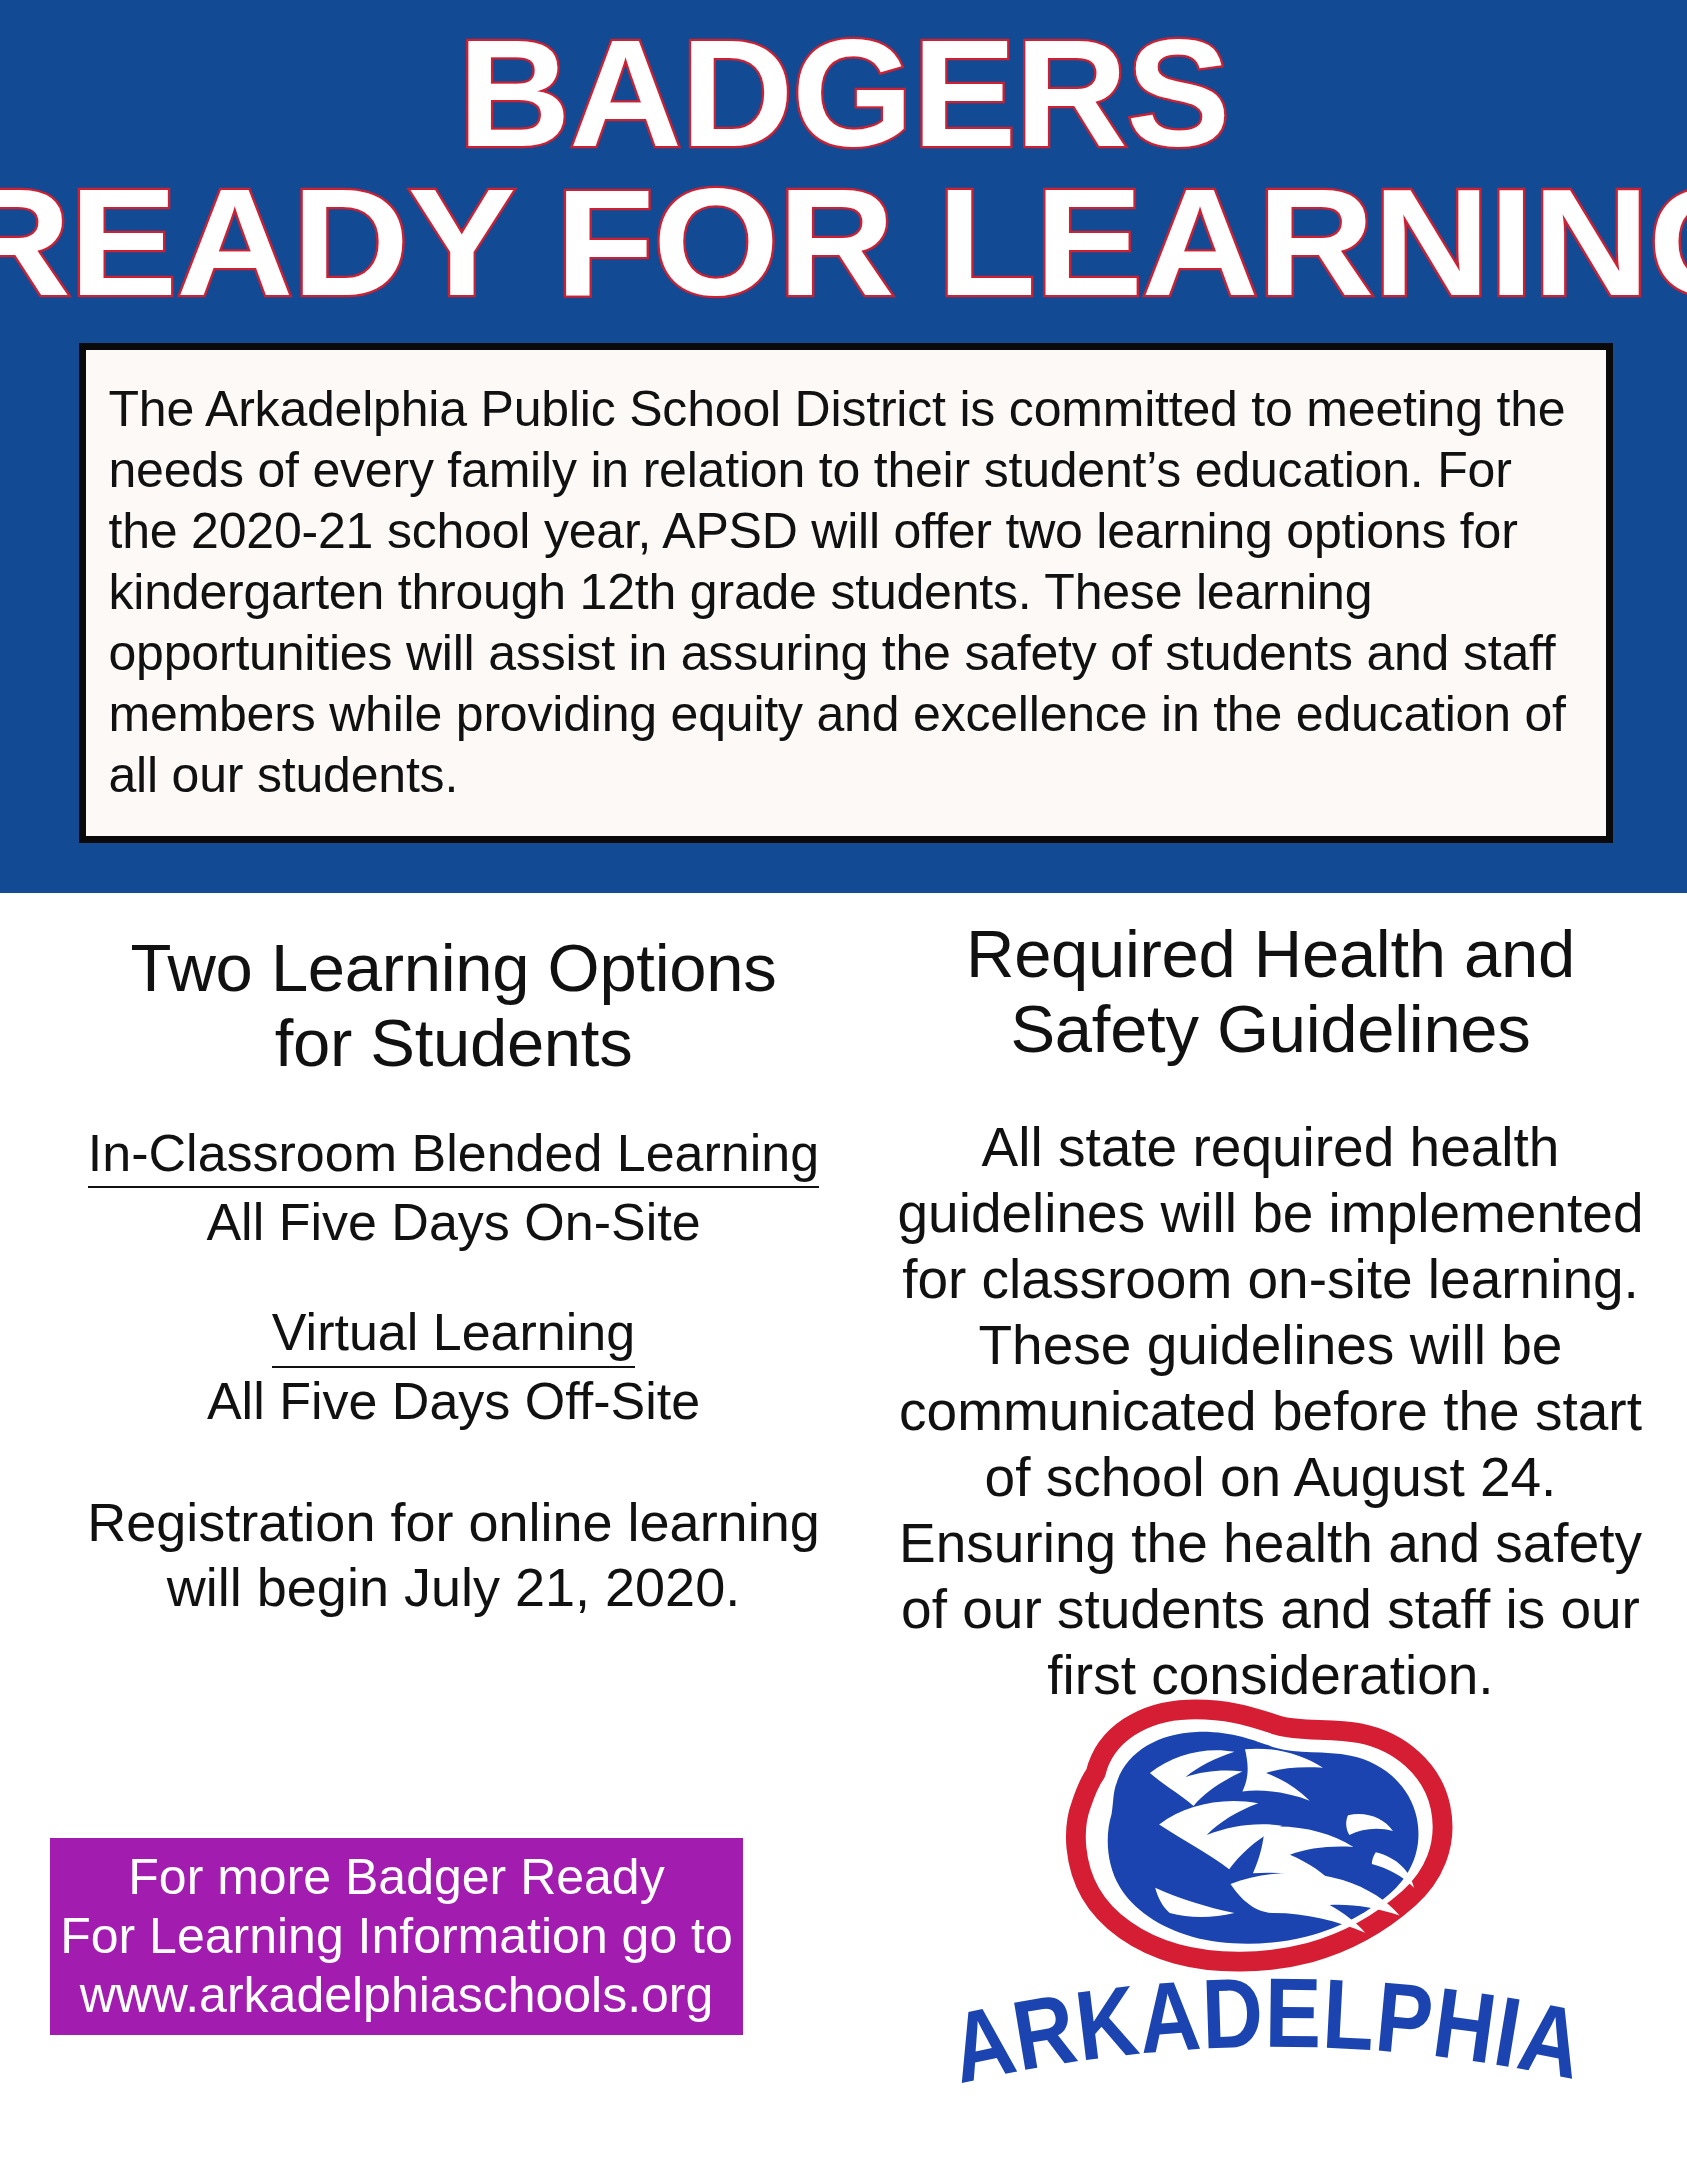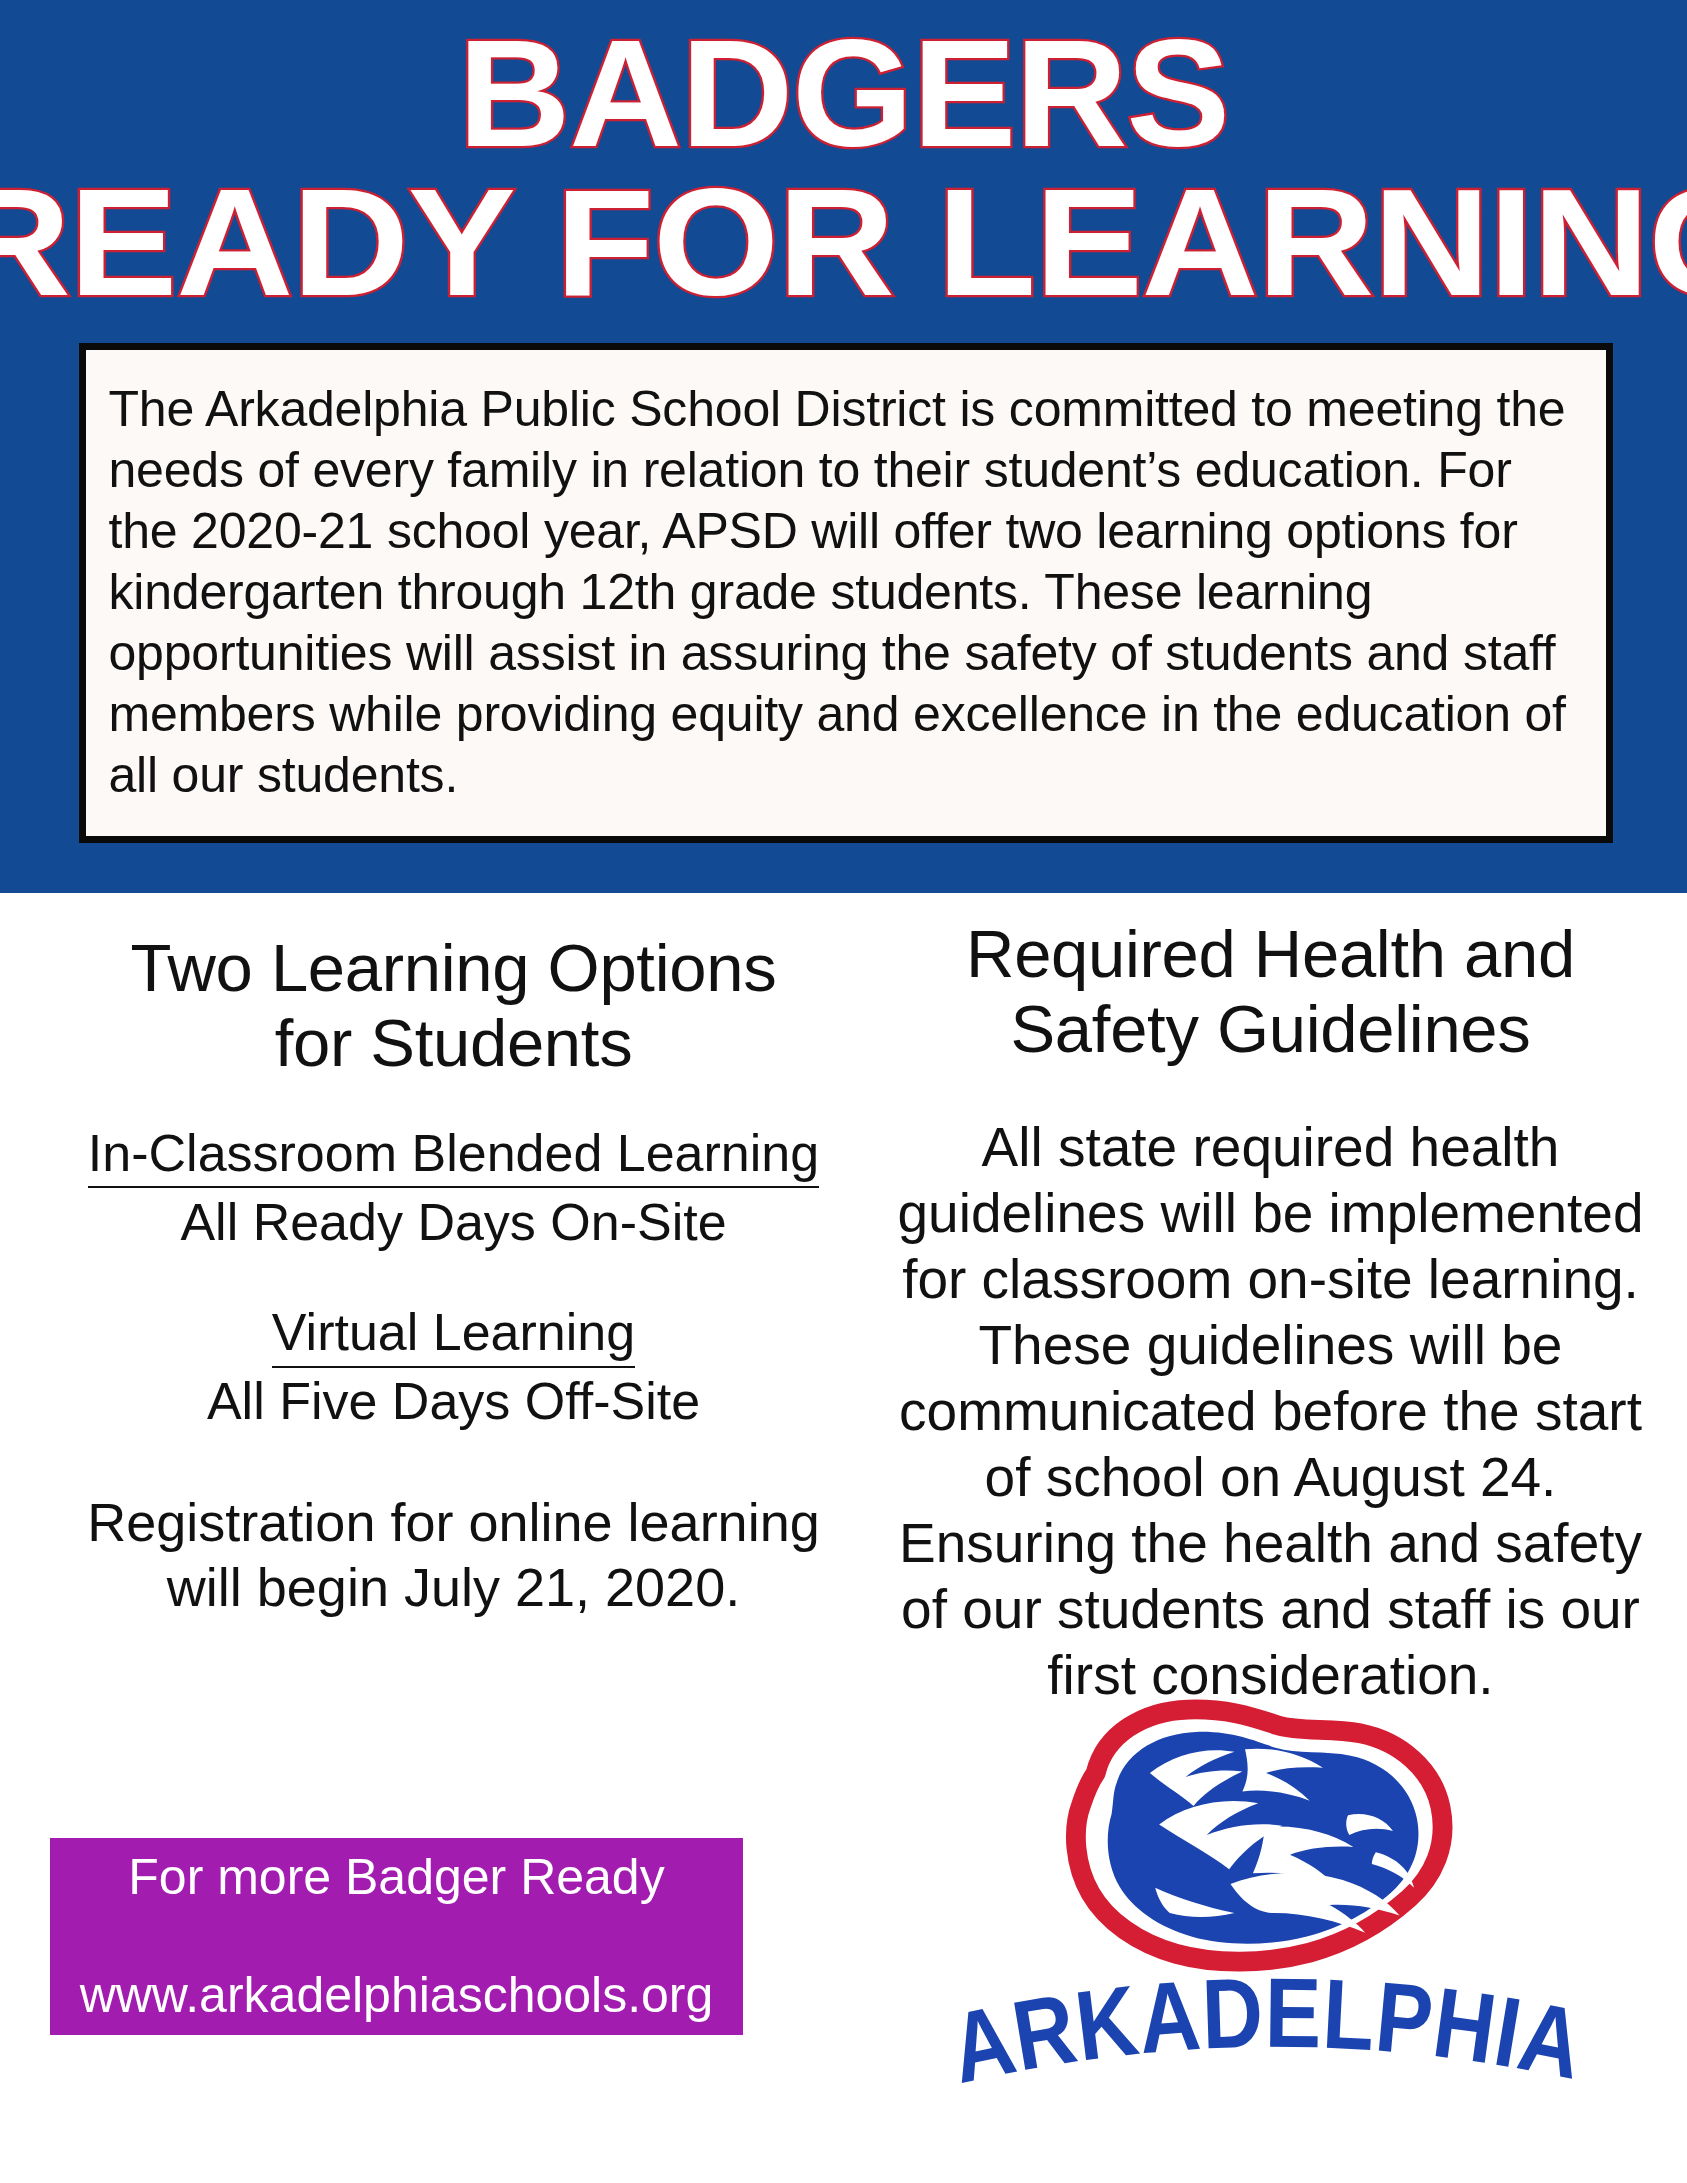--- a/index.html
+++ b/index.html
@@ -228,21 +228,21 @@
 
     <div class="col-heading">
       <span>Two Learning Options</span><br>
       <span>for Students</span>
     </div>
 
     <div class="option-group">
       <div>
         <span class="option-title">In-Classroom Blended Learning</span>
       </div>
-      <div class="option-sub">All Ready Days On-Site</div>
+      <div class="option-sub">All Five Days On-Site</div>
     </div>
 
     <div class="option-group second">
       <div>
         <span class="option-title">Virtual Learning</span>
       </div>
       <div class="option-sub">All Five Days Off-Site</div>
     </div>
 
     <div class="registration">Registration for online learning will begin July 21, 2020.</div>
@@ -257,21 +257,21 @@
       <span>Safety Guidelines</span>
     </div>
 
     <div class="guidelines-text">All state required health guidelines will be implemented for classroom on-site learning. These guidelines will be communicated before the start of school on August 24. Ensuring the health and safety of our students and staff is our first consideration.</div>
 
   </div>
 
   <div class="cta-box">
     <div class="cta-text">
       <span>For more Badger Ready</span><br>
-      <br>
+      <span>For Learning Information go to</span><br>
       <span>www.arkadelphiaschools.org</span>
     </div>
   </div>
 
   <div class="logo-wrap">
 
     <svg class="badger-mark" viewBox="0 0 650 430">
 
       <path d="M96 118 C110 60 168 24 236 22 C300 20 340 36 372 46 C404 56 452 50 496 58
                C556 70 606 112 618 170 C630 228 606 276 570 308 C534 340 486 372 420 390

